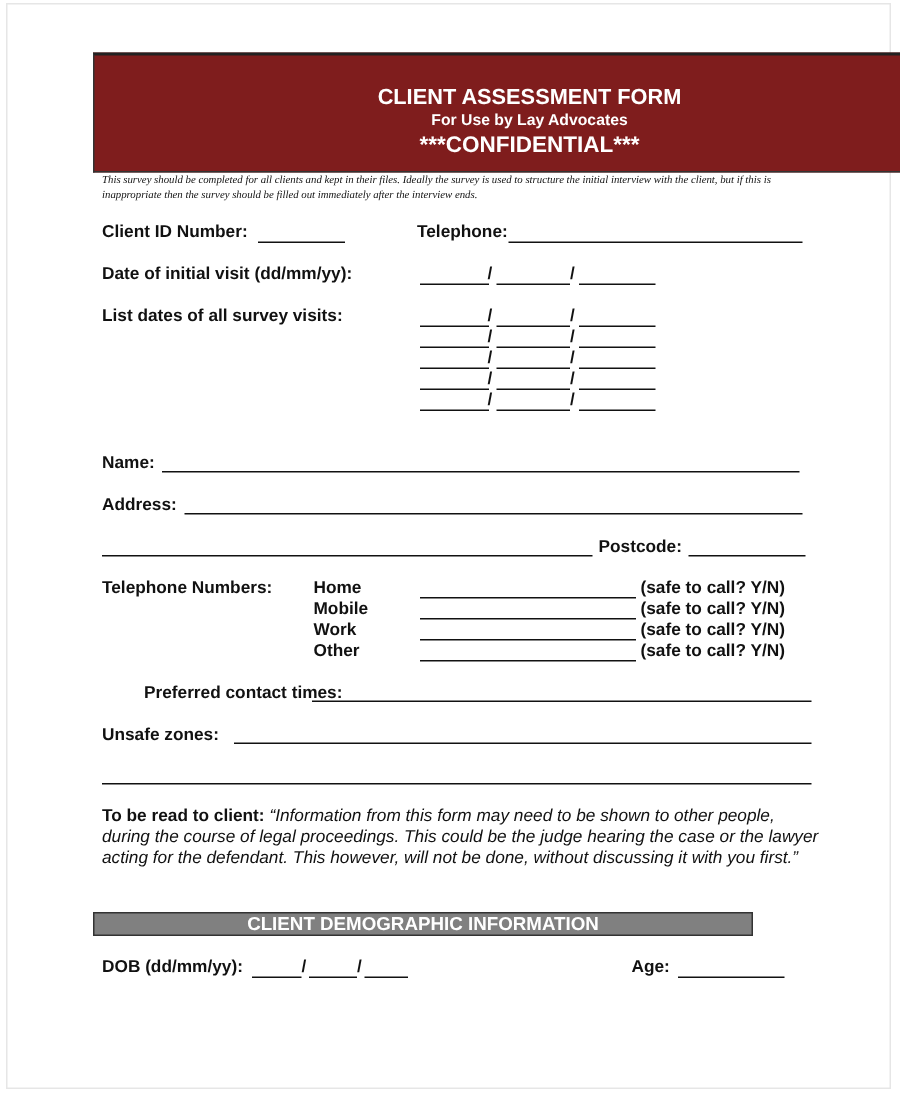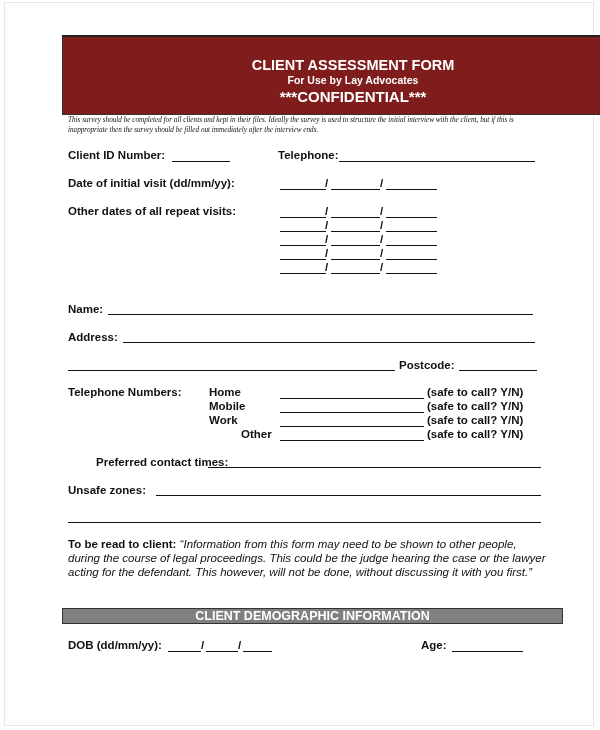--- a/index.html
+++ b/index.html
@@ -26,21 +26,21 @@
   .lbl { position: absolute; font-size: 11.5px; font-weight: bold; white-space: nowrap; color: #111; }
   .line { position: absolute; height: 0; border-top: 1px solid #111; }
   .slash { position: absolute; font-size: 11.5px; font-weight: bold; }
   .quote {
     position: absolute; left: 68px; top: 537px; width: 480px;
     font-size: 11.5px; line-height: 14px; color: #111;
   }
   .quote b { font-style: normal; }
   .quote i { font-style: italic; }
   .section-bar {
-    position: absolute; left: 62px; top: 608px; width: 501px; height: 16px;
+    position: absolute; left: 62px; top: 608px; width: 440px; height: 16px;
     background: #808080; border: 1px solid #333; box-sizing: border-box;
     color: #fff; text-align: center; font-weight: bold; font-size: 12.5px; line-height: 14px;
   }
 </style>
 </head>
 <body>
 
 <div class="page-border"></div>
 
 <div class="header-box">
@@ -58,21 +58,21 @@
 
 <div class="lbl" style="left:68px;top:177px;">Date of initial visit (dd/mm/yy):</div>
 <div>
   <div class="line" style="left:280px;top:189px;width:46px;"></div>
   <div class="slash" style="left:325px;top:177px;">/</div>
   <div class="line" style="left:331px;top:189px;width:49px;"></div>
   <div class="slash" style="left:380px;top:177px;">/</div>
   <div class="line" style="left:386px;top:189px;width:51px;"></div>
 </div>
 
-<div class="lbl" style="left:68px;top:205px;">Other dates of all repeat visits:</div>
+<div class="lbl" style="left:68px;top:205px;">List dates of all survey visits:</div>
 <div>
   <div class="line" style="left:280px;top:217px;width:46px;"></div>
   <div class="slash" style="left:325px;top:205px;">/</div>
   <div class="line" style="left:331px;top:217px;width:49px;"></div>
   <div class="slash" style="left:380px;top:205px;">/</div>
   <div class="line" style="left:386px;top:217px;width:51px;"></div>
 </div>
 <div>
   <div class="line" style="left:280px;top:231px;width:46px;"></div>
   <div class="slash" style="left:325px;top:219px;">/</div>
@@ -120,21 +120,21 @@
   <div class="lbl" style="left:209px;top:400px;">Mobile</div>
   <div class="line" style="left:280px;top:412px;width:144px;"></div>
   <div class="lbl" style="left:427px;top:400px;">(safe to call? Y/N)</div>
 </div>
 <div>
   <div class="lbl" style="left:209px;top:414px;">Work</div>
   <div class="line" style="left:280px;top:426px;width:144px;"></div>
   <div class="lbl" style="left:427px;top:414px;">(safe to call? Y/N)</div>
 </div>
 <div>
-  <div class="lbl" style="left:209px;top:428px;margin-left:32px;">Other</div>
+  <div class="lbl" style="left:209px;top:428px;">Other</div>
   <div class="line" style="left:280px;top:440px;width:144px;"></div>
   <div class="lbl" style="left:427px;top:428px;">(safe to call? Y/N)</div>
 </div>
 
 <div class="lbl" style="left:68px;top:456px;margin-left:28px;">Preferred contact times:</div>
 <div class="line" style="left:208px;top:467px;width:333px;"></div>
 <div class="lbl" style="left:68px;top:484px;">Unsafe zones:</div>
 <div class="line" style="left:156px;top:495px;width:385px;"></div>
 <div class="line" style="left:68px;top:522px;width:473px;"></div>
 

